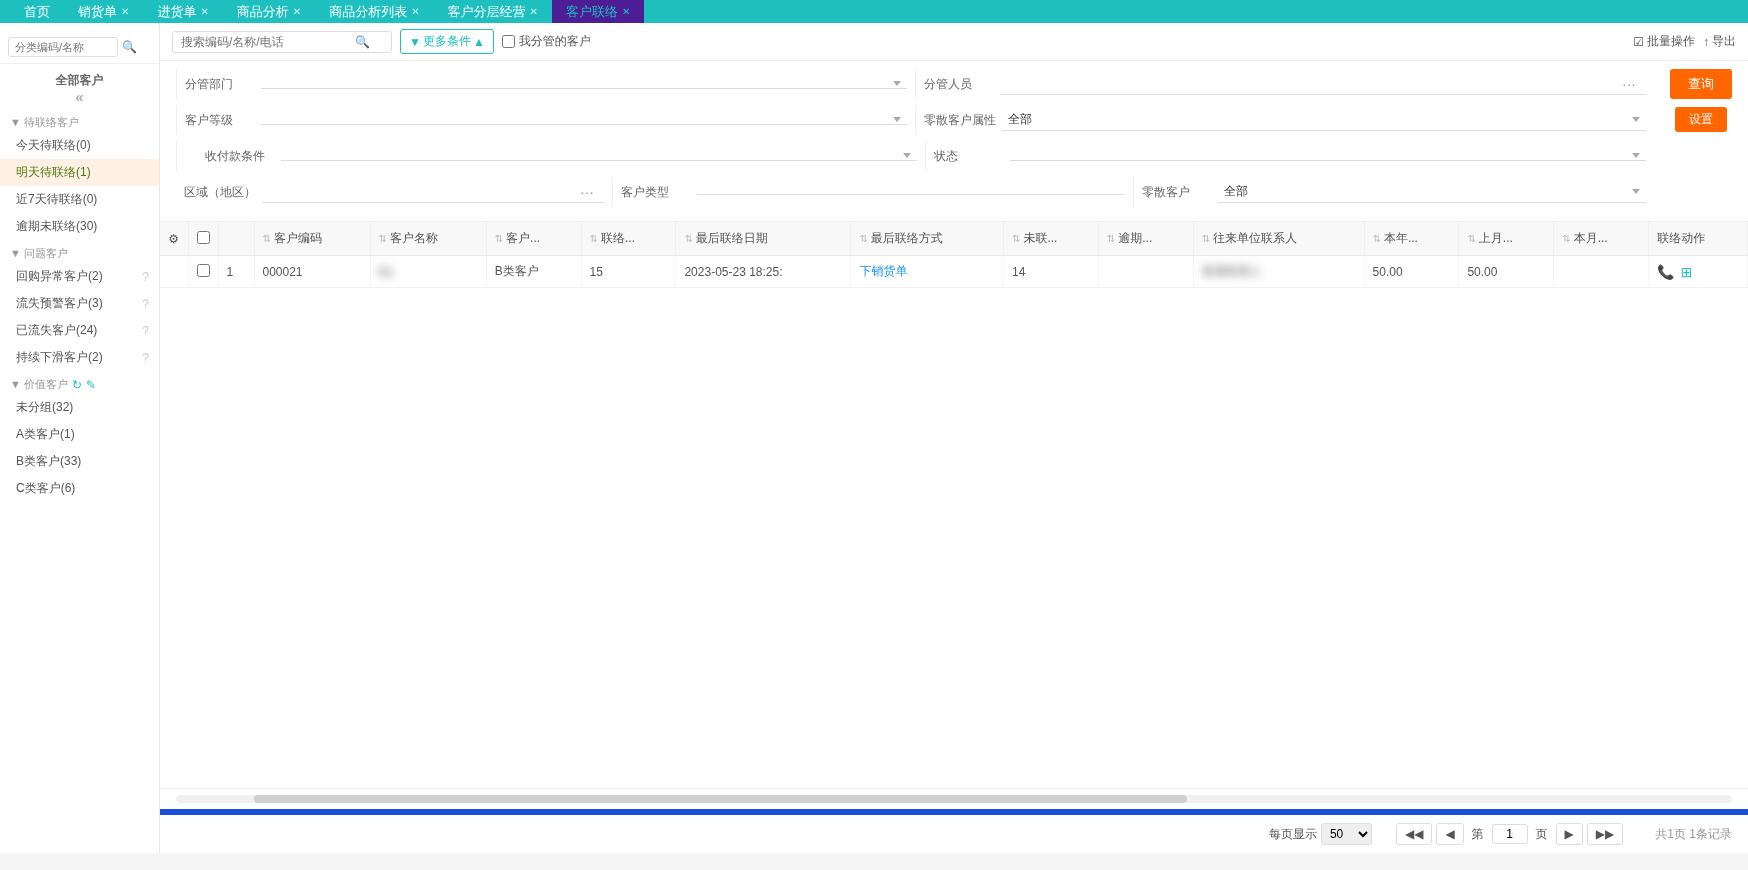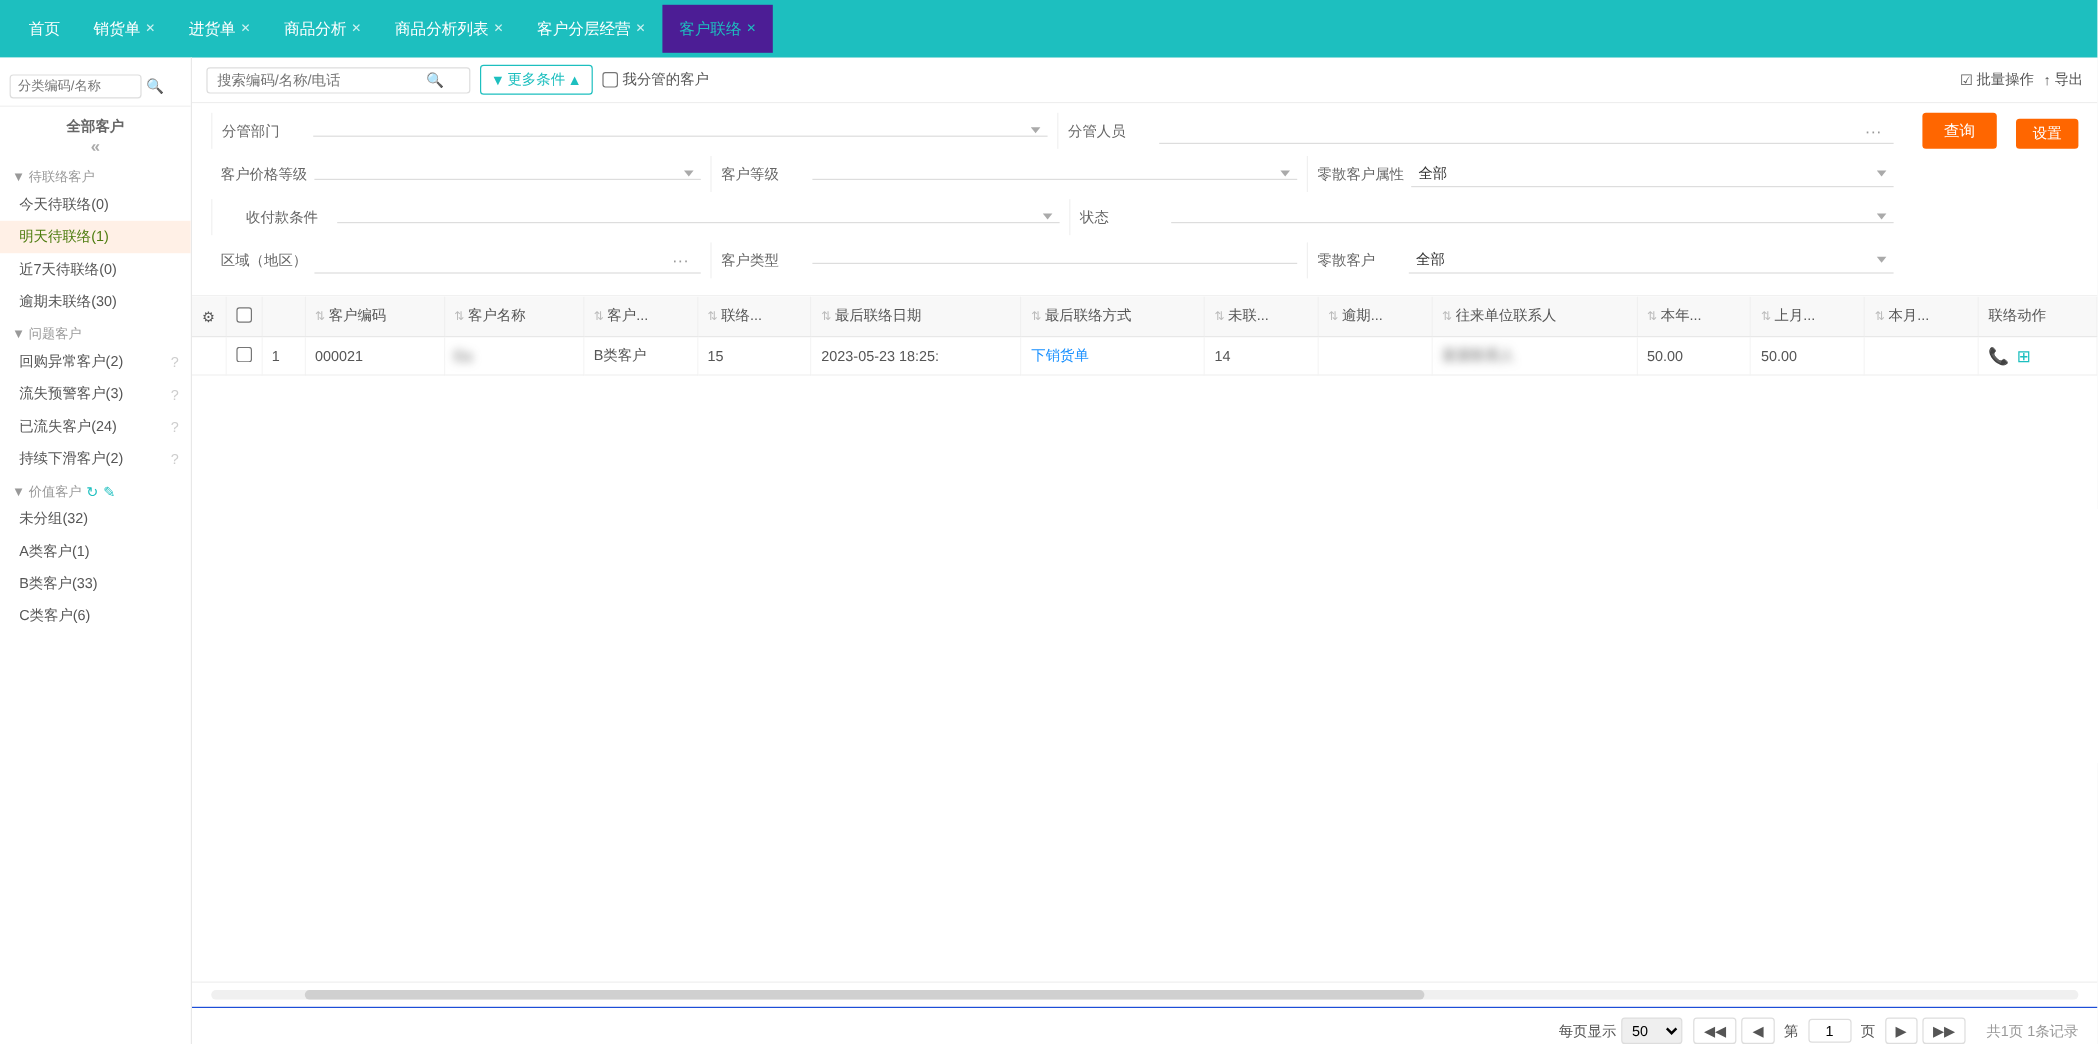--- a/index.html
+++ b/index.html
@@ -1,19 +1,19 @@
 <!DOCTYPE html>
 <html><head>
   <meta charset="utf-8">
   <style>
     * { margin: 0; padding: 0; box-sizing: border-box; }
     body { font-family: 'Microsoft YaHei', Arial, sans-serif; font-size: 12px; background: #f5f5f5; color: #333; width: 1748px; min-height: 870px; overflow-x: hidden; }
 
     
-    .top-nav { display: flex; align-items: center; background: #1dbfbf; height: 48px; padding: 0 10px; }
+    .top-nav { display: flex; align-items: center; background: #1dbfbf; height: 23px; padding: 0 10px; }
     .top-nav .nav-item { color: #fff; padding: 0 14px; height: 40px; display: flex; align-items: center; cursor: pointer; font-size: 13px; white-space: nowrap; }
     .top-nav .nav-item.active { background: #4c1d95; color: #1dbfbf; }
     .top-nav .nav-close { font-size: 10px; margin-left: 4px; color: rgba(255,255,255,0.8); }
     .top-nav .nav-item.active .nav-close { color: #1dbfbf; }
 
     
     .main-layout { display: flex; height: calc(870px - 40px); }
 
     
     .sidebar { width: 160px; background: #fff; border-right: 1px solid #e8e8e8; padding: 8px 0; overflow-y: auto; flex-shrink: 0; }
@@ -47,35 +47,35 @@
     .filter-label { color: #666; white-space: nowrap; font-size: 12px; min-width: 70px; }
     .filter-input { border: none; border-bottom: 1px solid #ddd; padding: 2px 6px; font-size: 12px; flex: 1; outline: none; background: transparent; }
     .filter-select { display: flex; align-items: center; border: none; border-bottom: 1px solid #ddd; padding: 2px 6px; font-size: 12px; flex: 1; justify-content: space-between; cursor: pointer; min-width: 80px; }
     .filter-select .chev { color: #aaa; font-size: 10px; }
     .filter-separator { width: 1px; background: #f0f0f0; height: 30px; }
     .filter-dots { color: #999; font-size: 14px; cursor: pointer; padding: 0 4px; }
 
     
     .btn-query { background: #ff6600; color: #fff; border: none; padding: 6px 18px; border-radius: 3px; cursor: pointer; font-size: 13px; white-space: nowrap; }
     .btn-set { background: #ff6600; color: #fff; border: none; padding: 4px 14px; border-radius: 3px; cursor: pointer; font-size: 12px; margin-top: 4px; white-space: nowrap; }
-    .query-btn-group { display: flex; flex-direction: row; align-items: center; gap: 16px; padding-left: 8px; }
+    .query-btn-group { display: flex; flex-direction: column; align-items: center; gap: 4px; padding-left: 8px; }
 
     
     .table-container { flex: 1; overflow: auto; background: #fff; margin: 0; }
     table { width: 100%; border-collapse: collapse; font-size: 12px; }
     th { background: #f8f8f8; color: #555; padding: 8px 8px; border-bottom: 1px solid #e8e8e8; text-align: left; white-space: nowrap; font-weight: normal; border-right: 1px solid #f0f0f0; }
     td { padding: 7px 8px; border-bottom: 1px solid #f0f0f0; color: #555; border-right: 1px solid #f5f5f5; white-space: nowrap; }
     .th-icon { color: #bbb; font-size: 10px; margin-right: 3px; }
     .checkbox-col { width: 30px; }
     .link-text { color: #1890ff; cursor: pointer; text-decoration: none; }
     .action-icons { display: flex; gap: 6px; }
     .action-icon { color: #1dbfbf; cursor: pointer; font-size: 14px; }
 
     
-    .table-footer { display: flex; align-items: center; justify-content: flex-end; padding: 8px 16px; background: #fff; border-top: 1px solid #1d4ed8; gap: 9px; font-size: 12px; color: #555; }
+    .table-footer { display: flex; align-items: center; justify-content: flex-end; padding: 8px 16px; background: #fff; border-top: 6px solid #1d4ed8; gap: 24px; font-size: 12px; color: #555; }
     .page-size-select { display: flex; align-items: center; gap: 4px; }
     .page-size-select select { border: 1px solid #ddd; padding: 2px 4px; font-size: 12px; border-radius: 3px; }
     .pagination { display: flex; align-items: center; gap: 4px; }
     .page-btn { border: 1px solid #ddd; background: #fff; padding: 3px 8px; cursor: pointer; border-radius: 3px; font-size: 12px; color: #555; }
     .page-input { border: 1px solid #ddd; border-radius: 3px; padding: 2px 6px; width: 36px; text-align: center; font-size: 12px; outline: none; }
     .total-text { color: #999; font-size: 12px; margin-left: 8px; }
 
     
     .scroll-bar-area { background: #fff; padding: 4px 0; border-top: 1px solid #f0f0f0; }
     .h-scrollbar { height: 8px; background: #f0f0f0; border-radius: 4px; margin: 2px 16px; position: relative; }
@@ -231,27 +231,20 @@
             <div class="filter-item" style="flex:1.2;">
               <span class="filter-label">分管人员</span>
               <div class="filter-select" style="flex:1;">
                 <span></span>
                 <span class="filter-dots">···</span>
               </div>
             </div>
           </div>
 
           <div class="filter-row">
-            <div class="filter-item">
-              <span class="filter-label">客户价格等级</span>
-              <div class="filter-select" style="flex:1;">
-                <span></span>
-                <span class="chev triangle-down"></span>
-              </div>
-            </div>
             <div class="filter-separator"></div>
             <div class="filter-item" style="flex:1.2;">
               <span class="filter-label">客户等级</span>
               <div class="filter-select" style="flex:1;">
                 <span></span>
                 <span class="chev triangle-down"></span>
               </div>
             </div>
             <div class="filter-separator"></div>
             <div class="filter-item" style="flex:1.2;">

